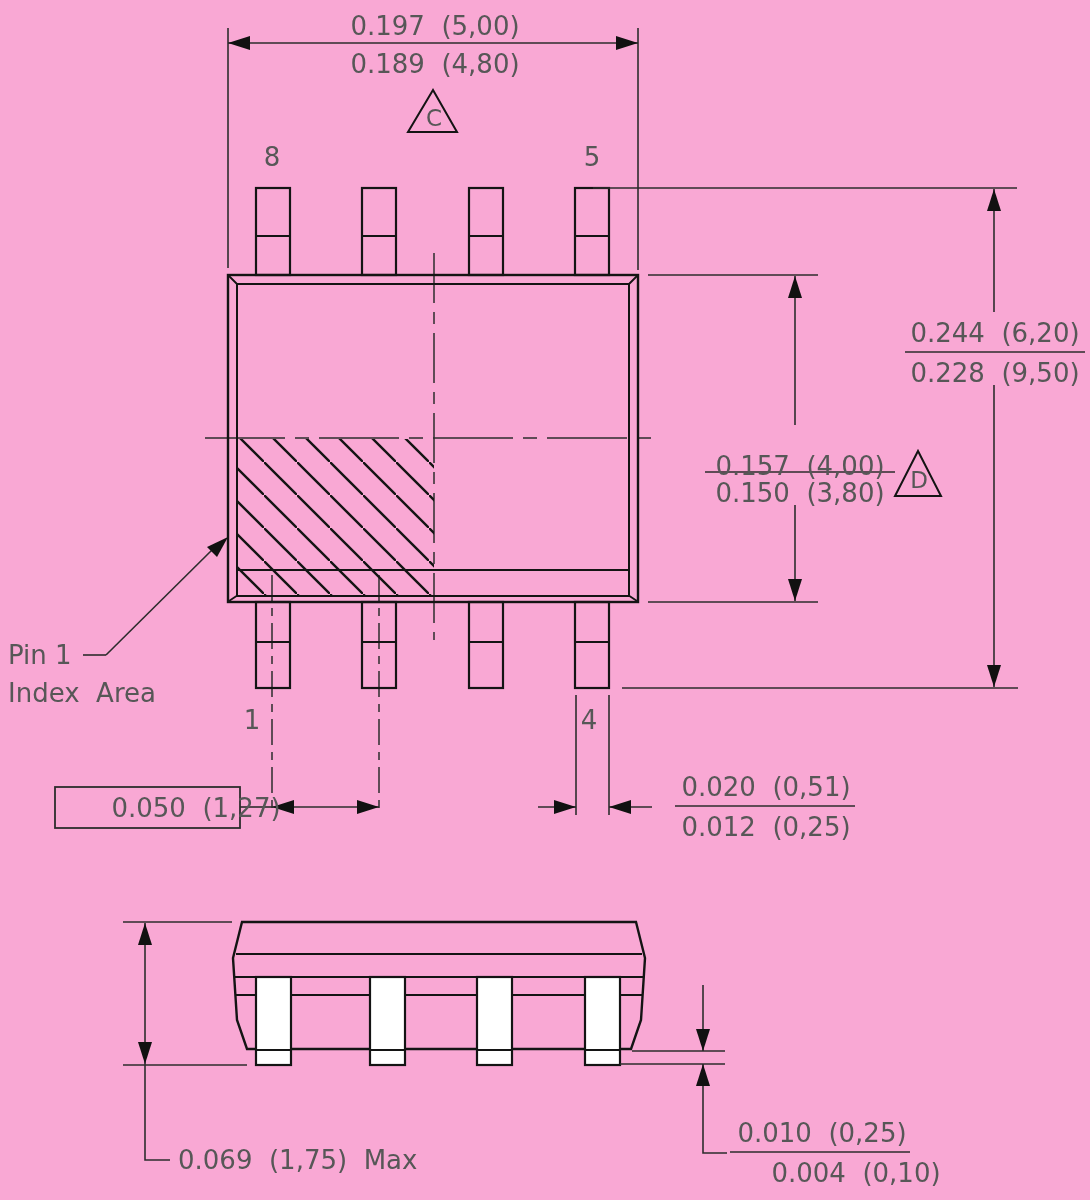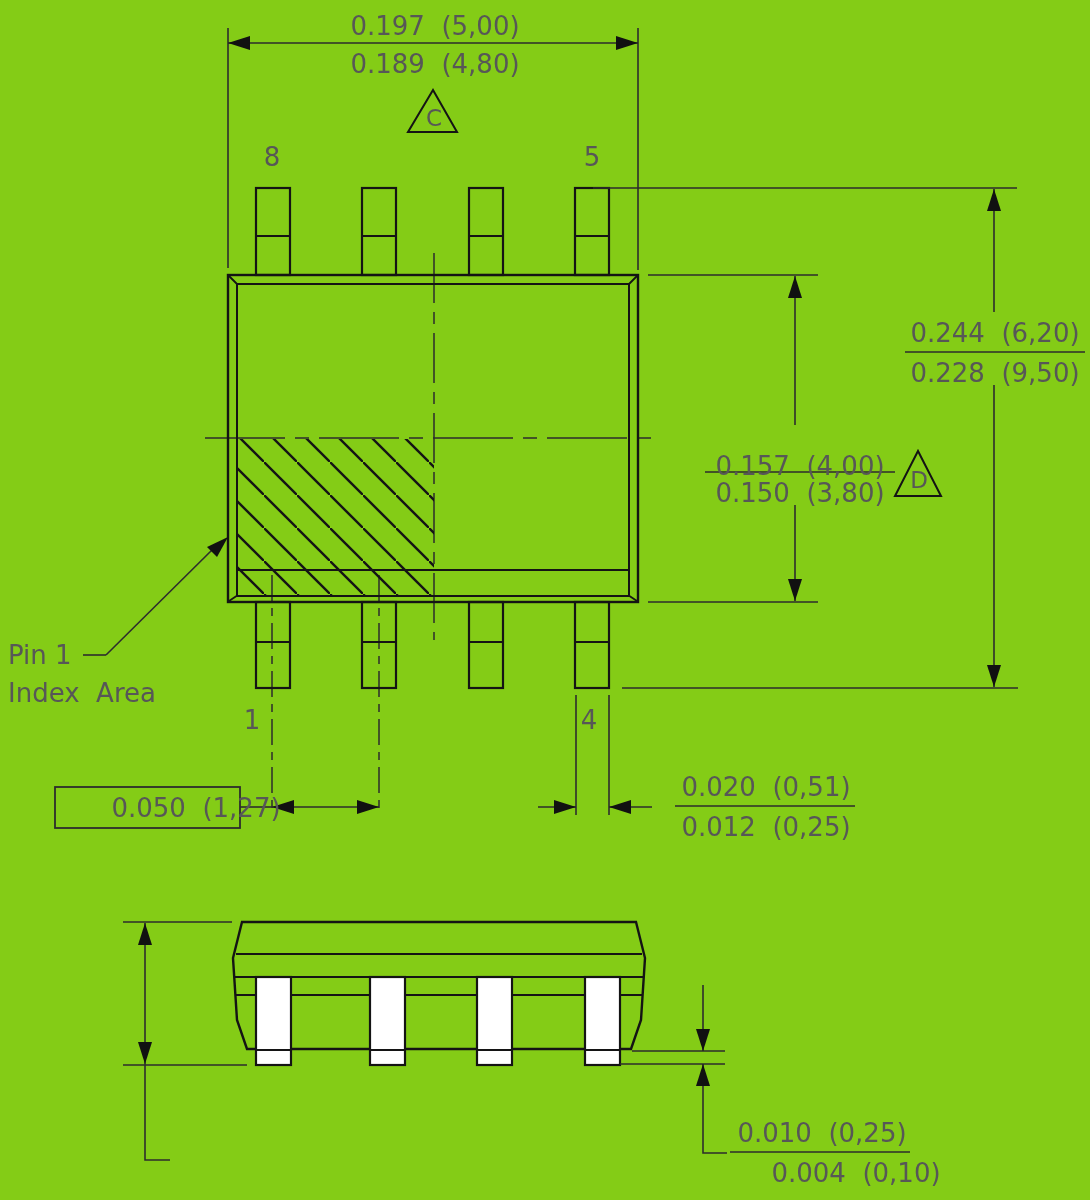--- a/index.html
+++ b/index.html
@@ -1,16 +1,16 @@
 <!DOCTYPE html>
 <html><head>
 <meta charset="utf-8">
 <style>
   html,body{margin:0;padding:0;background:#ffffff;}
-  .stage{position:relative;width:1090px;height:1200px;background:#84cc16;overflow:hidden;
+  .stage{position:relative;width:1090px;height:1200px;background:#f9a8d4;overflow:hidden;
          font-family:"DejaVu Sans",sans-serif;}
   .stage svg{position:absolute;top:0;left:0;}
   .t{position:absolute;color:#575757;font-size:26px;line-height:30px;white-space:pre;}
   .c{transform:translateX(-50%);}
   .flag{font-size:23px;}
 </style>
 </head>
 <body>
 
 <div class="stage">
@@ -177,17 +177,18 @@
 <div class="t" style="left:8px;top:678px;">Index  Area</div>
 
 <div class="t c" style="left:252px;top:705px;">1</div>
 <div class="t c" style="left:589px;top:705px;">4</div>
 
 <div class="t c" style="left:148px;top:793px;margin-left:48px;">0.050  (1,27)</div>
 
 <div class="t c" style="left:766px;top:772px;">0.020  (0,51)</div>
 <div class="t c" style="left:766px;top:812px;">0.012  (0,25)</div>
 
+<div class="t" style="left:178px;top:1145px;">0.069  (1,75)  Max</div>
 
 <div class="t c" style="left:822px;top:1118px;">0.010  (0,25)</div>
 <div class="t c" style="left:822px;top:1158px;margin-left:34px;">0.004  (0,10)</div>
 
 </div>
 
 </body></html>

